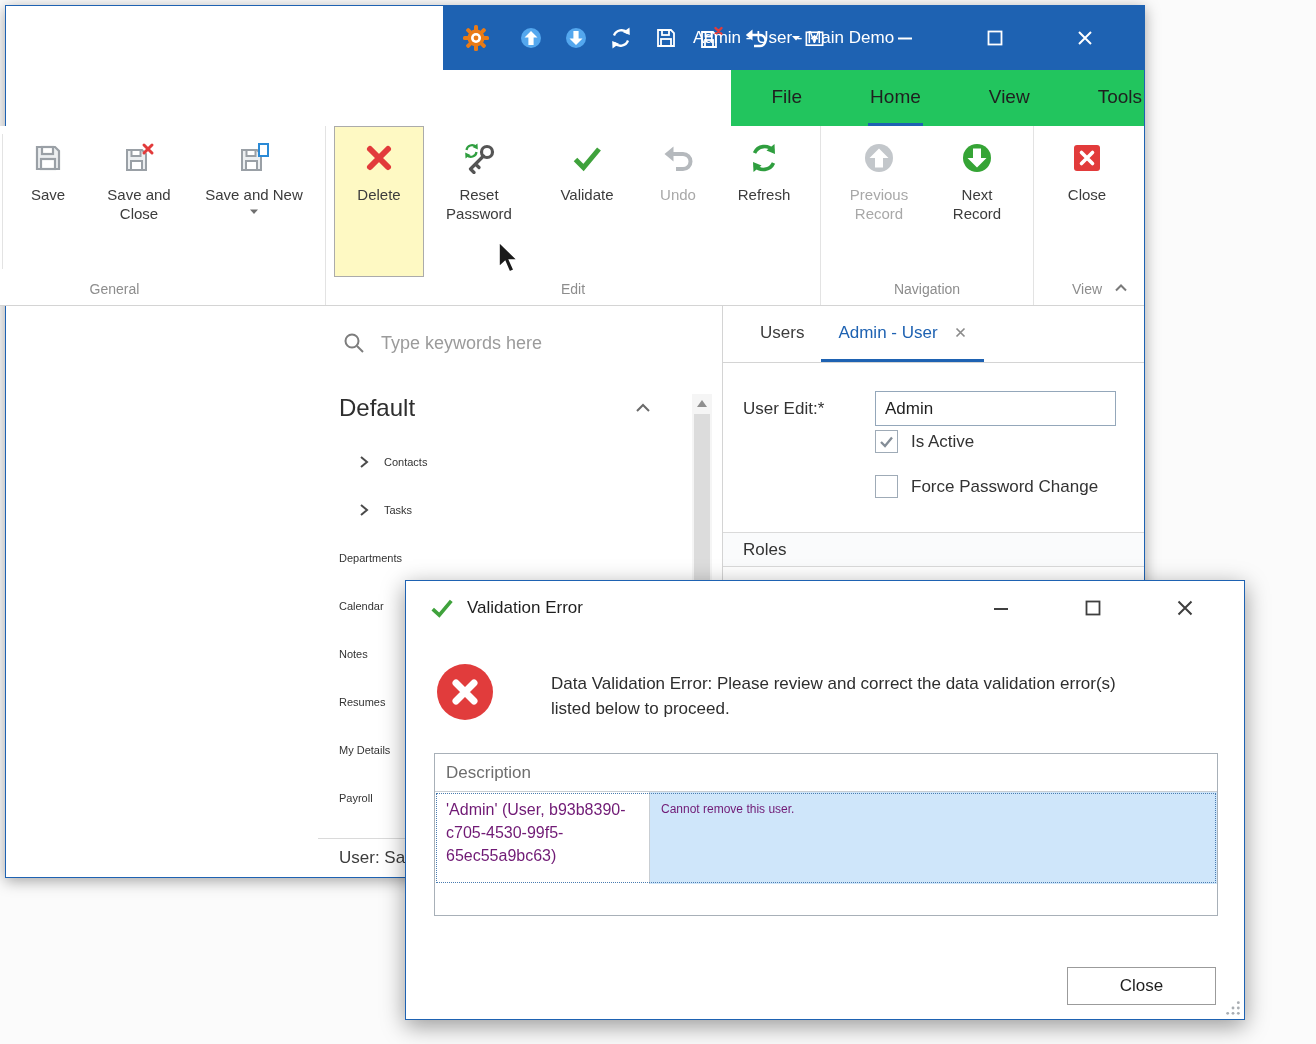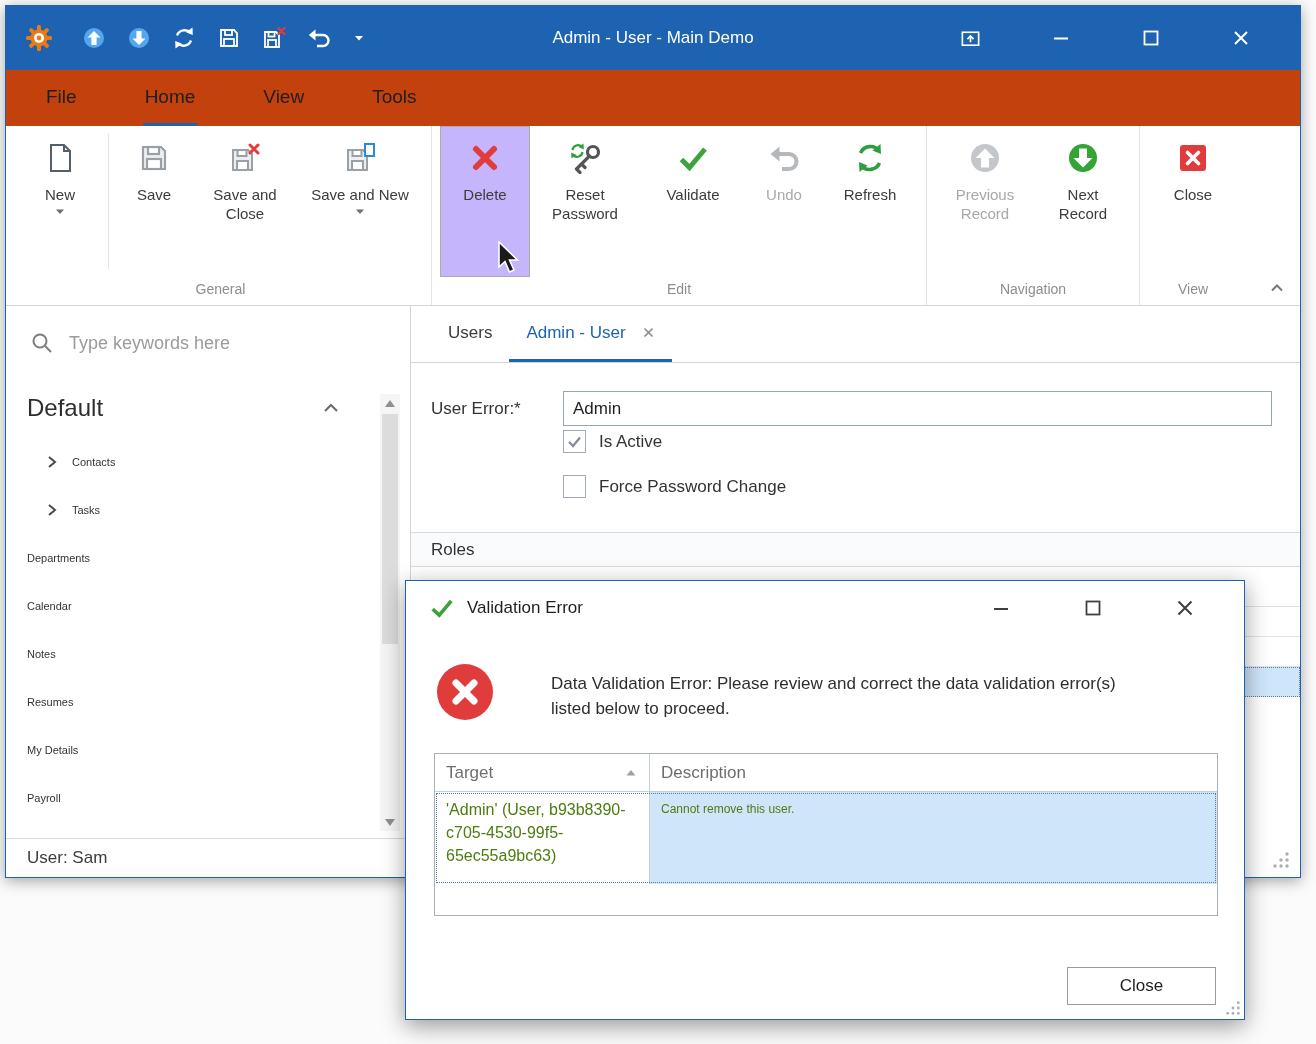--- a/index.html
+++ b/index.html
@@ -1,53 +1,53 @@
 <!DOCTYPE html>
 <html><head>
 <meta charset="utf-8">
 <style>
   * { margin:0; padding:0; box-sizing:border-box; }
   body { position:relative; width:1316px; height:1044px; background:#fbfbfb;
          font-family:"Liberation Sans", sans-serif; overflow:hidden; }
   svg { display:block; flex:none; }
 
   
-  .app-window { position:absolute; left:5px; top:5px; width:1296px; height:873px;
+  .app-window { position:absolute; left:5px; top:5px; width:1140px; height:873px;
                 background:#fff; border:1px solid #1e62b2;
                 box-shadow:0 3px 14px rgba(0,0,0,.35);
-                display:flex; flex-direction:column; }
+                display:flex; flex-direction:column;align-items:flex-end; }
 
   
   .titlebar { height:64px; flex:none; background:#1e62b2; display:flex; align-items:center;
               padding:0 18px; position:relative; color:#fff; }
   .qat { display:flex; align-items:center; gap:21px; margin-left:28px; }
   .qat-btn, .win-btn, .dlg-btn { display:flex; align-items:center; justify-content:center; cursor:default; }
   .titlebar-title { position:absolute; left:50%; top:50%; transform:translate(-50%,-50%);
                     font-size:17px; color:#fff; white-space:nowrap; }
   .win-controls { margin-left:auto; display:flex; align-items:center; gap:68px; padding-right:30px; }
 
   
-  .menubar { height:56px; flex:none; display:flex; align-items:stretch; gap:64px; padding-left:38px; background:#c2410c; }
+  .menubar { height:56px; flex:none; display:flex; align-items:stretch; gap:64px; padding-left:38px; background:#22c55e; }
   .menu-item { display:flex; align-items:center; font-size:19px; color:#1f1f1f; padding:0 2px;
                border-bottom:3px solid transparent; cursor:default; }
   .menu-item.active { border-bottom-color:#1e62b2; }
 
   
   .ribbon { height:180px; flex:none; border-bottom:1px solid #d4d4d4; display:flex; padding:0 4px;
             position:relative; background:#fff; }
   .rgroup { display:flex; flex-direction:column; padding:0 8px; }
   .rgroup + .rgroup { border-left:1px solid #e3e3e3; }
   .rgroup-buttons { flex:1; display:flex; align-items:stretch; }
   .rgroup-label { height:28px; line-height:24px; text-align:center; color:#8d8d8d; font-size:14px; }
   .rb { display:flex; flex-direction:column; align-items:center; padding-top:15px; cursor:default;
         border:1px solid transparent; }
   .rb-icon { width:32px; height:32px; margin-bottom:11px; }
   .rb-label { font-size:15px; line-height:19px; color:#3c3c3c; text-align:center; }
   .rb.disabled .rb-label { color:#a8a8a8; }
-  .rb.highlight { background:#c4b5fd; border-color:#ababab; }
+  .rb.highlight { background:#fef9c3; border-color:#ababab; }
   .rb-chevron { margin-top:4px; }
   .rb-divider { width:1px; background:#e3e3e3; margin:8px 6px; }
   .w84{width:84px} .w78{width:78px} .w104{width:104px} .w126{width:126px}
   .w90{width:90px} .w110{width:110px} .w106{width:106px} .w76{width:76px}
   .w96{width:96px} .w100{width:100px}
   .narrow .rb-label { max-width:72px; }
   .ribbon-collapse { position:absolute; right:14px; bottom:8px; cursor:default; }
 
   
   .content { flex:1; display:flex; min-height:0; }
@@ -109,21 +109,21 @@
   .dlg-message { position:absolute; left:145px; top:90px; width:580px; font-size:17px; line-height:25px;
                  color:#2e2e2e; }
   .tbl { position:absolute; left:28px; top:172px; width:784px; height:163px; border:1px solid #a8b0b8;
          background:#fff; }
   .tbl-header { height:38px; display:flex; border-bottom:1px solid #c9ced3; }
   .th { display:flex; align-items:center; font-size:17px; color:#6e6e6e; padding:0 11px; cursor:default; }
   .th-target { width:215px; border-right:1px solid #c9ced3; }
   .th-target .sort { margin-left:auto; }
   .th-desc { flex:1; }
   .tbl-row { display:flex; height:92px; background:#cfe6fa; outline:1px dotted #4a7cb0; outline-offset:-2px; }
-  .td { font-size:16px; line-height:23px; color:#4d7c0f; padding:6px 11px; }
+  .td { font-size:16px; line-height:23px; color:#701a75; padding:6px 11px; }
   .td-target { width:215px; background:#fff; border-right:1px solid #c9ced3; overflow-wrap:break-word; }
   .td-desc { flex:1; font-size:12px; }
   .dlg-close-btn { position:absolute; right:28px; bottom:14px; width:149px; height:38px; background:#fff;
                    border:1px solid #9b9b9b; font-size:17px; color:#1f1f1f; font-family:inherit; cursor:default; }
   .dlg-grip { position:absolute; right:3px; bottom:3px; }
 
   .mouse-cursor { position:absolute; left:497px; top:241px; z-index:20; }
 </style>
 </head>
 <body>
@@ -433,21 +433,21 @@
         </div>
         <div class="tab active">
           <span>Admin - User</span>
           <svg width="13" height="13" viewBox="0 0 13 13">
             <path d="M2.5 2.5 L10.5 10.5 M10.5 2.5 L2.5 10.5" stroke="#8b8b8b" stroke-width="1.7"></path>
           </svg>
         </div>
       </div>
 
       <div class="form-row">
-        <div class="form-label">User Error:*</div>
+        <div class="form-label">User Edit:*</div>
         <input class="text-input" type="text" value="Admin" style="">
       </div>
 
       <div class="checkbox-row cb1">
         <span class="checkbox">
           <svg width="17" height="17" viewBox="0 0 17 17">
             <path d="M3 9 L7 13 L14 4.5" fill="none" stroke="#848d97" stroke-width="2.3"></path>
           </svg>
         </span>
         <span>Is Active</span>
@@ -509,26 +509,20 @@
   <div class="dlg-error-icon">
     <svg width="58" height="58" viewBox="0 0 58 58">
       <circle cx="29" cy="29" r="28" fill="#e13c3c"></circle>
       <path d="M20 20 L38 38 M38 20 L20 38" stroke="#fff" stroke-width="7" stroke-linecap="round"></path>
     </svg>
   </div>
   <div class="dlg-message">Data Validation Error: Please review and correct the data validation error(s) listed below to proceed.</div>
 
   <div class="tbl">
     <div class="tbl-header">
-      <div class="th th-target">
-        <span>Target</span>
-        <svg class="sort" width="14" height="14" viewBox="0 0 14 14">
-          <path d="M2.5 9.5 L7 4 L11.5 9.5 Z" fill="#9aa0a6"></path>
-        </svg>
-      </div>
       <div class="th th-desc">
         <span>Description</span>
       </div>
     </div>
     <div class="tbl-row">
       <div class="td td-target">'Admin' (User, b93b8390-c705-4530-99f5-65ec55a9bc63)</div>
       <div class="td td-desc">Cannot remove this user.</div>
     </div>
   </div>
 

